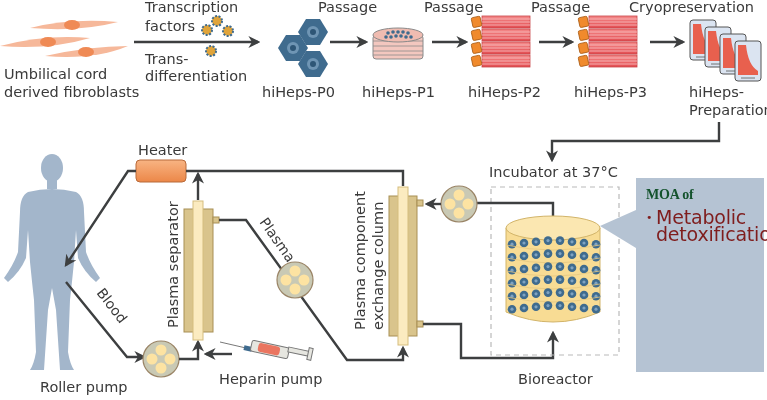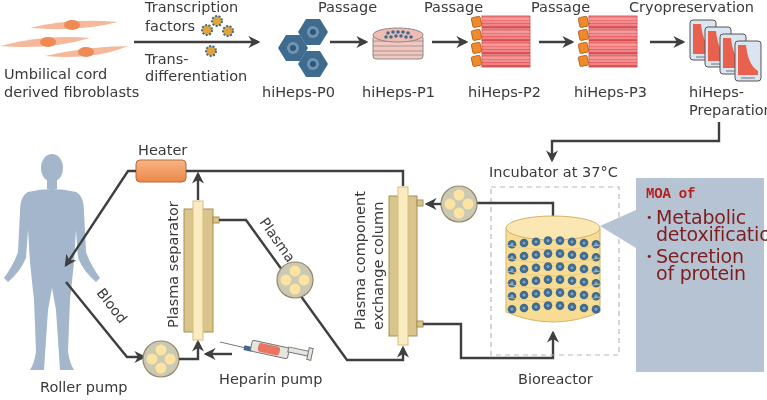--- a/index.html
+++ b/index.html
@@ -2,21 +2,21 @@
 <html><head>
 <meta charset="utf-8">
 <style>
   html,body{margin:0;padding:0;background:#fff;}
   body{width:767px;height:400px;position:relative;overflow:hidden;font-family:"DejaVu Sans","Liberation Sans",sans-serif;color:#3a3a3a;}
   svg{position:absolute;left:0;top:0;}
   .lbl{font-family:"DejaVu Sans","Liberation Sans",sans-serif;font-size:14.5px;fill:#3a3a3a;}
   .lbl-sm{font-family:"DejaVu Sans","Liberation Sans",sans-serif;font-size:14px;fill:#3a3a3a;}
   .line{stroke:#3d3f40;stroke-width:2.4;fill:none;}
   .moa{position:absolute;left:636px;top:178px;width:128px;height:194px;background:#b5c3d3;box-sizing:border-box;padding:8px 8px 0 10px;}
-  .moa-title{font-family:Liberation Mono, monospace;font-weight:bold;font-size:14px;line-height:17px;color:#b91c1c;letter-spacing:-0.2px;}
+  .moa-title{font-family:Liberation Serif, serif;font-weight:bold;font-size:14px;line-height:17px;color:#14532d;letter-spacing:-0.2px;}
   .moa ul{list-style:none;margin:6px 0 0 0;padding:0;}
   .moa li{font-size:19px;line-height:17px;color:#7f1d1d;position:relative;padding-left:10px;margin-bottom:5px;letter-spacing:-0.2px;}
   .moa li:before{content:"•";position:absolute;left:0;top:0;font-size:11px;}
   .moa-pointer{position:absolute;left:600px;top:210px;width:0;height:0;border-top:16px solid transparent;border-bottom:22px solid transparent;border-right:36px solid #b5c3d3;}
 </style>
 </head>
 <body>
 
 <svg width="767" height="400" viewBox="0 0 767 400">
   <defs>
@@ -365,15 +365,14 @@
       <circle cx="596" cy="309.2" r="1.6" fill="#7fa3c2"></circle>
     </g>
   <text class="lbl" x="518" y="384">Bioreactor</text>
 </svg>
 
 <div class="moa-pointer"></div>
 <div class="moa">
   <div class="moa-title">MOA of</div>
   <ul>
     <li>Metabolic detoxification</li>
-    <li>Secretion of protein</li>
   </ul>
 </div>
 
 </body></html>

